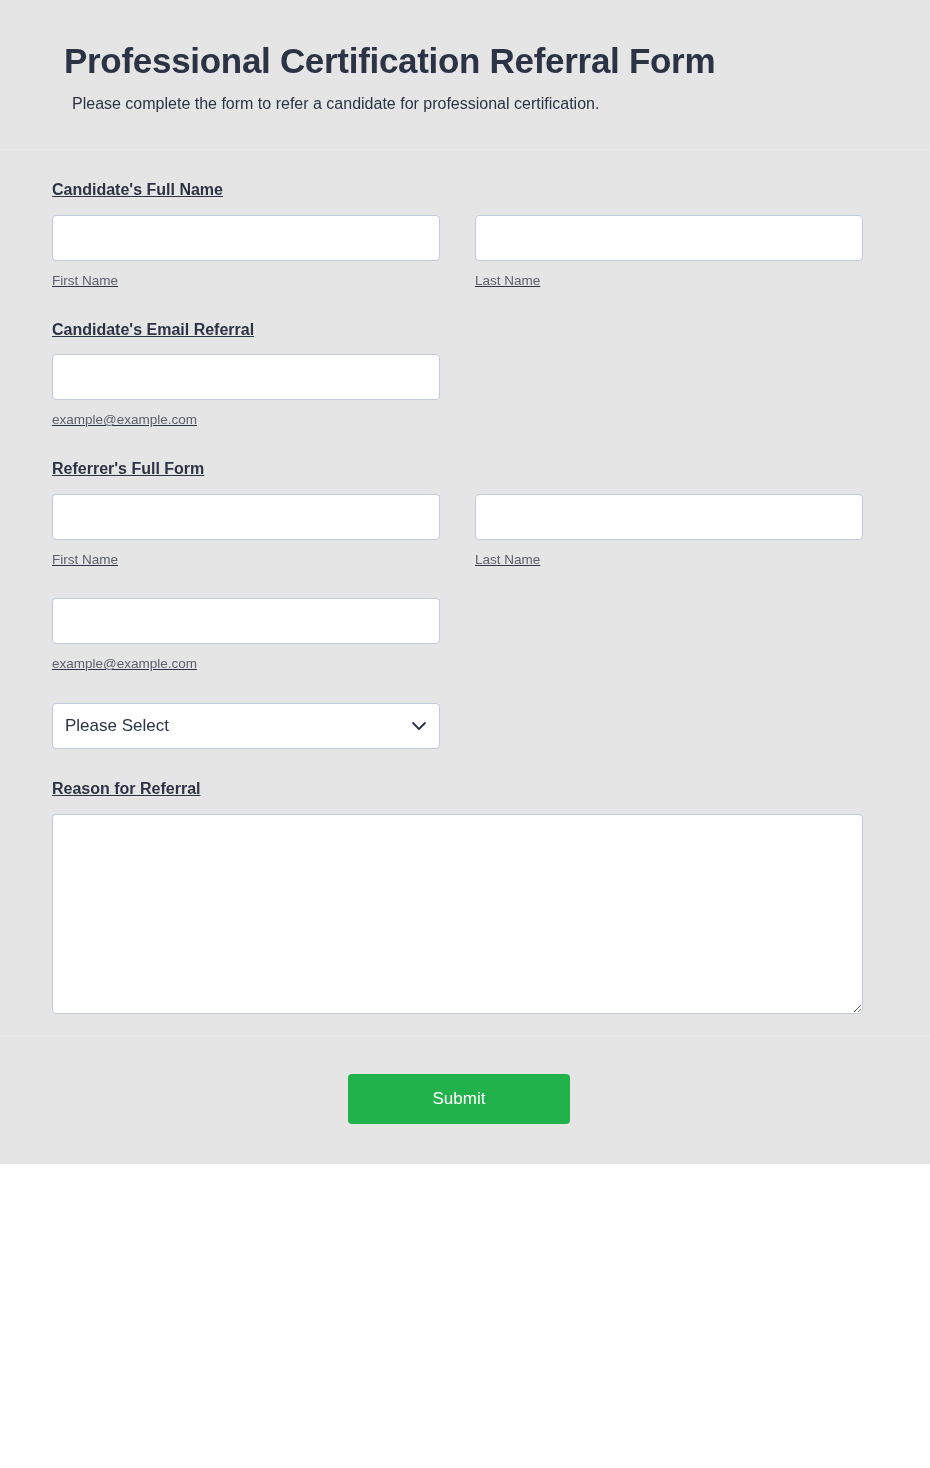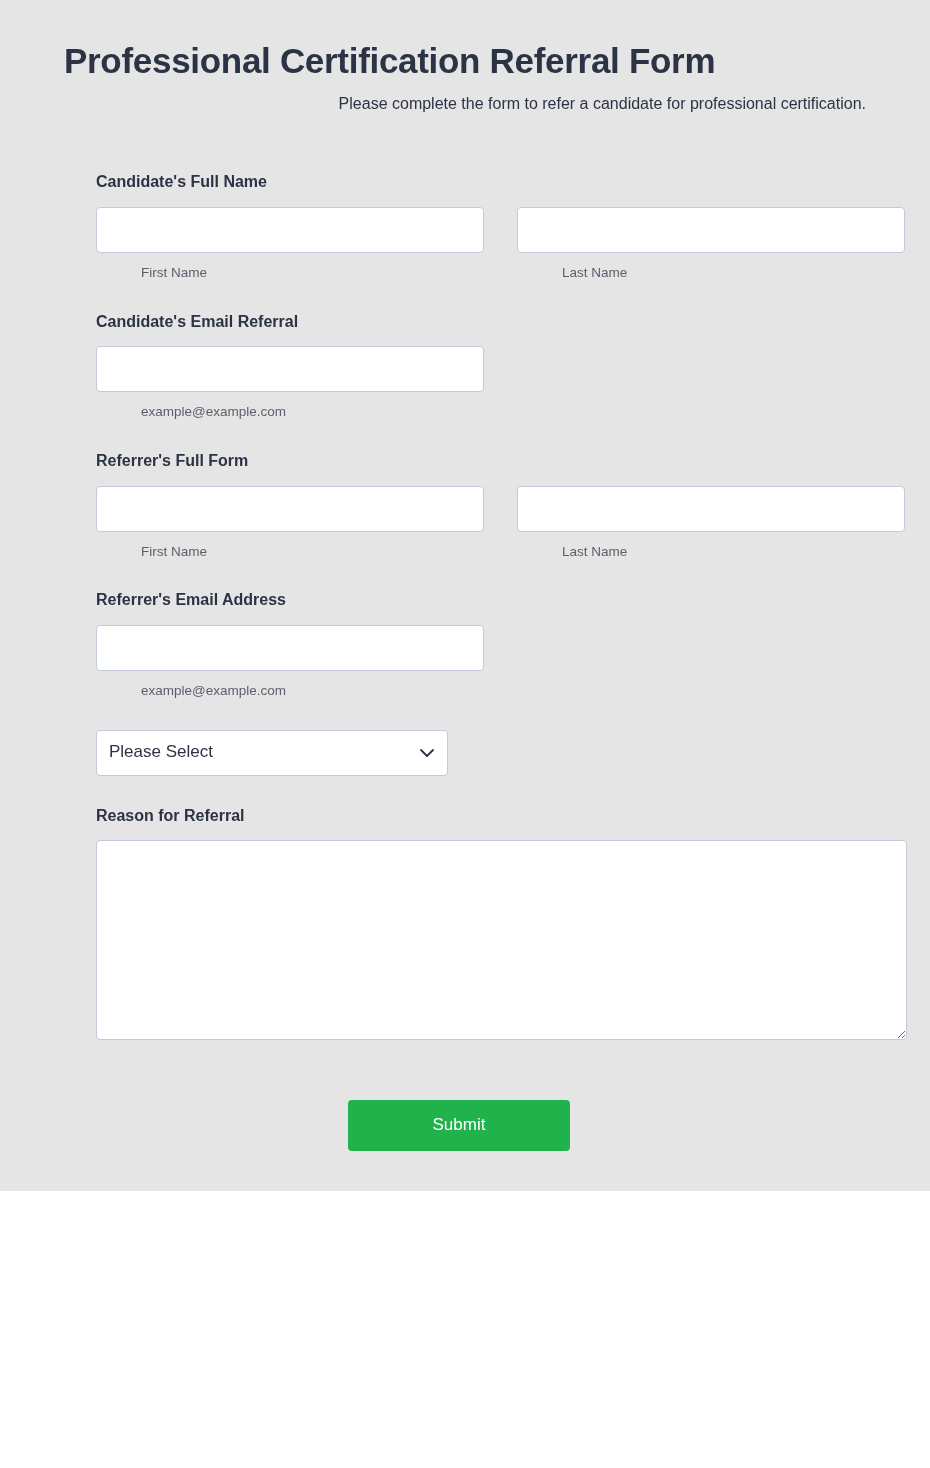--- a/index.html
+++ b/index.html
@@ -28,26 +28,26 @@
     line-height: 1.2;
     font-weight: bold;
     color: #2c3345;
     margin: 0 0 10px 0;
     letter-spacing: -0.3px;
   }
   .form-subtitle {
     font-size: 16px;
     line-height: 1.45;
     color: #2c3345;
-    margin: 0;
+    margin: 8px;
     font-weight: 400;
-    text-align: right;
   }
   .form-body {
-    padding: 30px 64px 0 96px;
+    padding: 30px 64px 0 52px;
+    text-decoration: underline;
   }
   .field-block {
     margin-bottom: 22px;
   }
   .field-label {
     display: block;
     font-size: 16px;
     font-weight: bold;
     color: #2c3345;
     margin: 0 0 14px 0;
@@ -79,25 +79,24 @@
   input.text-input.narrow {
     width: 388px;
   }
   .sublabel {
     display: block;
     font-size: 13.5px;
     color: #5b5f6b;
     margin-top: 11px;
     line-height: 1.3;
     font-weight: 400;
-    margin-left: 45px;
   }
   .select-wrap {
     position: relative;
-    width: 352px;
+    width: 388px;
   }
   select.select-input {
     -webkit-appearance: none;
     appearance: none;
     width: 100%;
     height: 46px;
     padding: 6px 34px 6px 12px;
     font-size: 17px;
     font-family: "Liberation Sans", sans-serif;
     color: #2c3345;
@@ -201,21 +200,20 @@
         <div class="col">
           <input class="text-input narrow" type="text" value="" style="">
           <span class="sublabel">Last Name</span>
         </div>
       </div>
     </div>
 
     <div class="spacer-sm"></div>
 
     <div class="field-block">
-      <span class="field-label">Referrer's Email Address</span>
       <div class="col-single">
         <input class="text-input" type="email" value="" style="">
         <span class="sublabel">example@example.com</span>
       </div>
     </div>
 
     <div class="spacer-sm"></div>
 
     <div class="field-block">
       <div class="select-wrap">

